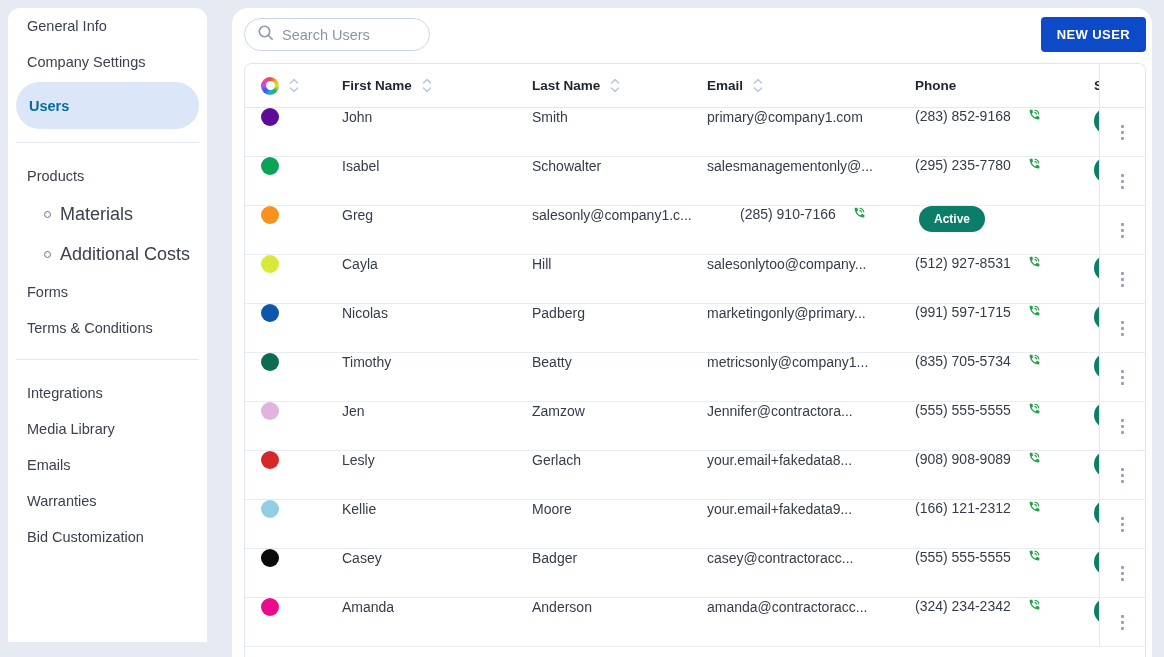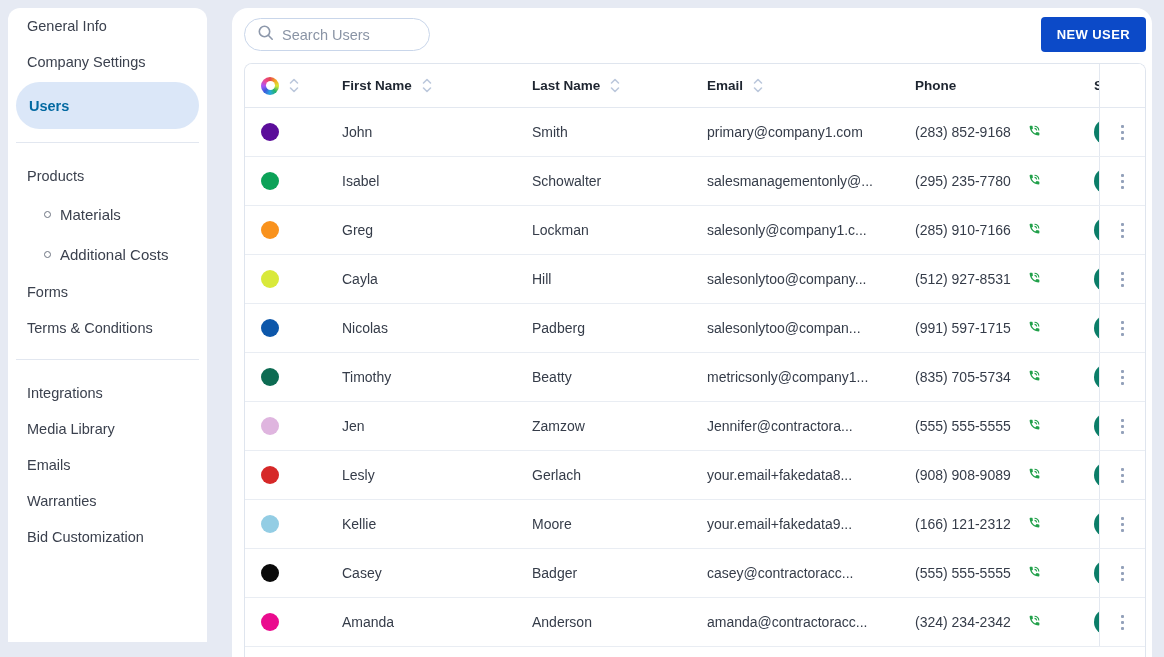--- a/index.html
+++ b/index.html
@@ -21,21 +21,21 @@
     height: 36px; display: flex; align-items: center;
     padding-left: 19px; font-size: 14.5px; color: #3b414e; cursor: pointer;
   }
   .side-item.selected {
     height: 47px; margin: 2px 8px; padding-left: 13px;
     background: #dbe7f8; border-radius: 999px;
     color: #0369a1; font-weight: bold;
   }
   .side-subitem {
     height: 40px; display: flex; align-items: center; gap: 9px;
-    padding-left: 36px; font-size: 15px; color: #3b414e; cursor: pointer;
+    padding-left: 36px; font-size: 18px; color: #3b414e; cursor: pointer;
   }
   .sub-bullet {
     width: 7px; height: 7px; border: 1.5px solid #6e7582;
     border-radius: 50%; flex: none;
   }
   .side-divider { height: 1px; background: #e2e7f0; margin: 13px 8px 15px 8px; }
   
   .main-card {
     position: absolute; left: 232px; top: 8px; bottom: 0;
     width: 920px; background: #fff; border-radius: 16px 16px 0 0;
@@ -64,21 +64,21 @@
     margin: 9px 6px 0 12px; width: 902px;
     border: 1px solid #dfe5ee; border-bottom: none;
     border-radius: 8px 8px 0 0;
     overflow: hidden; position: relative;
     height: 600px;
   }
   .t-row, .t-head {
     display: flex; position: relative; background: #fff; width: 900px;
   }
   .t-head { height: 44px; border-bottom: 1px solid #e3e8f0; align-items: center; }
-  .t-row { height: 49px; border-bottom: 1px solid #e9edf3; align-items: center; }
+  .t-row { height: 49px; border-bottom: 1px solid #e9edf3; align-items: flex-start; }
   .c-av   { width: 97px;  flex: none; padding-left: 16px; display: flex; align-items: center; gap: 12px; }
   .c-fn   { width: 190px; flex: none; }
   .c-ln   { width: 175px; flex: none; }
   .c-em   { width: 208px; flex: none; white-space: nowrap; overflow: hidden; }
   .c-ph   { width: 179px; flex: none; display: flex; align-items: center; gap: 14px; }
   .c-st   { width: 120px; flex: none; }
   .h-label { font-size: 13.5px; font-weight: bold; color: #1e2530; white-space: nowrap; }
   .h-cell { display: flex; align-items: center; gap: 10px; }
   .cell-text { font-size: 14px; color: #353c49; white-space: nowrap; }
   .avatar-dot { width: 18px; height: 18px; border-radius: 50%; flex: none; }
@@ -250,21 +250,20 @@
               <span></span>
               <span></span>
             </span>
           </div>
         </div>
         <div class="t-row">
           <div class="c-av">
             <span class="avatar-dot" style="background: rgb(249, 146, 29);"></span>
           </div>
           <div class="c-fn"><span class="cell-text">Greg</span></div>
-          <div class="c-ln"><span class="cell-text">Lockman</span></div>
           <div class="c-em"><span class="cell-text">salesonly@company1.c...</span></div>
           <div class="c-ph">
             <span class="cell-text">(285) 910-7166</span>
             <svg class="phone-ic" width="13" height="13" viewBox="0 0 24 24" fill="#21a04a">
               <path d="M20 15.5c-1.25 0-2.45-.2-3.57-.57a1 1 0 0 0-1.02.24l-2.2 2.2a15.05 15.05 0 0 1-6.59-6.59l2.2-2.2c.27-.27.35-.67.25-1.02A11.36 11.36 0 0 1 8.5 4c0-.55-.45-1-1-1H4c-.55 0-1 .45-1 1 0 9.39 7.61 17 17 17 .55 0 1-.45 1-1v-3.5c0-.55-.45-1-1-1zM19 12h2a9 9 0 0 0-9-9v2c3.87 0 7 3.13 7 7zm-4 0h2c0-2.76-2.24-5-5-5v2c1.66 0 3 1.34 3 3z"></path>
             </svg>
           </div>
           <div class="c-st"><span class="status-badge" style="background: rgb(11, 125, 104);">Active</span></div>
           <div class="c-actions">
             <span class="kebab">
@@ -295,21 +294,21 @@
               <span></span>
             </span>
           </div>
         </div>
         <div class="t-row">
           <div class="c-av">
             <span class="avatar-dot" style="background: rgb(13, 87, 170);"></span>
           </div>
           <div class="c-fn"><span class="cell-text">Nicolas</span></div>
           <div class="c-ln"><span class="cell-text">Padberg</span></div>
-          <div class="c-em"><span class="cell-text">salesonlytoo@compan...</span></div>
+          <div class="c-em"><span class="cell-text">marketingonly@primary...</span></div>
           <div class="c-ph">
             <span class="cell-text">(991) 597-1715</span>
             <svg class="phone-ic" width="13" height="13" viewBox="0 0 24 24" fill="#21a04a">
               <path d="M20 15.5c-1.25 0-2.45-.2-3.57-.57a1 1 0 0 0-1.02.24l-2.2 2.2a15.05 15.05 0 0 1-6.59-6.59l2.2-2.2c.27-.27.35-.67.25-1.02A11.36 11.36 0 0 1 8.5 4c0-.55-.45-1-1-1H4c-.55 0-1 .45-1 1 0 9.39 7.61 17 17 17 .55 0 1-.45 1-1v-3.5c0-.55-.45-1-1-1zM19 12h2a9 9 0 0 0-9-9v2c3.87 0 7 3.13 7 7zm-4 0h2c0-2.76-2.24-5-5-5v2c1.66 0 3 1.34 3 3z"></path>
             </svg>
           </div>
           <div class="c-st"><span class="status-badge" style="background: rgb(11, 125, 104);">Active</span></div>
           <div class="c-actions">
             <span class="kebab">
               <span></span>

